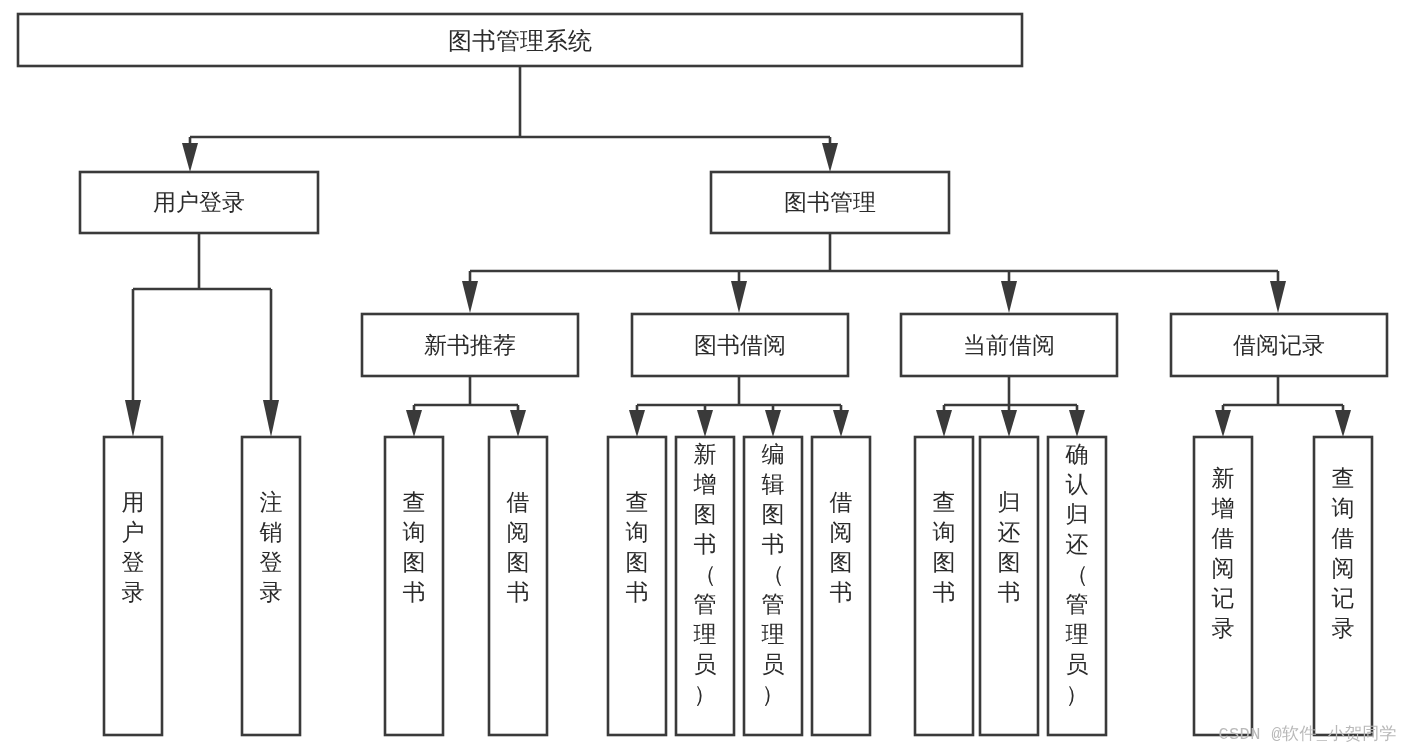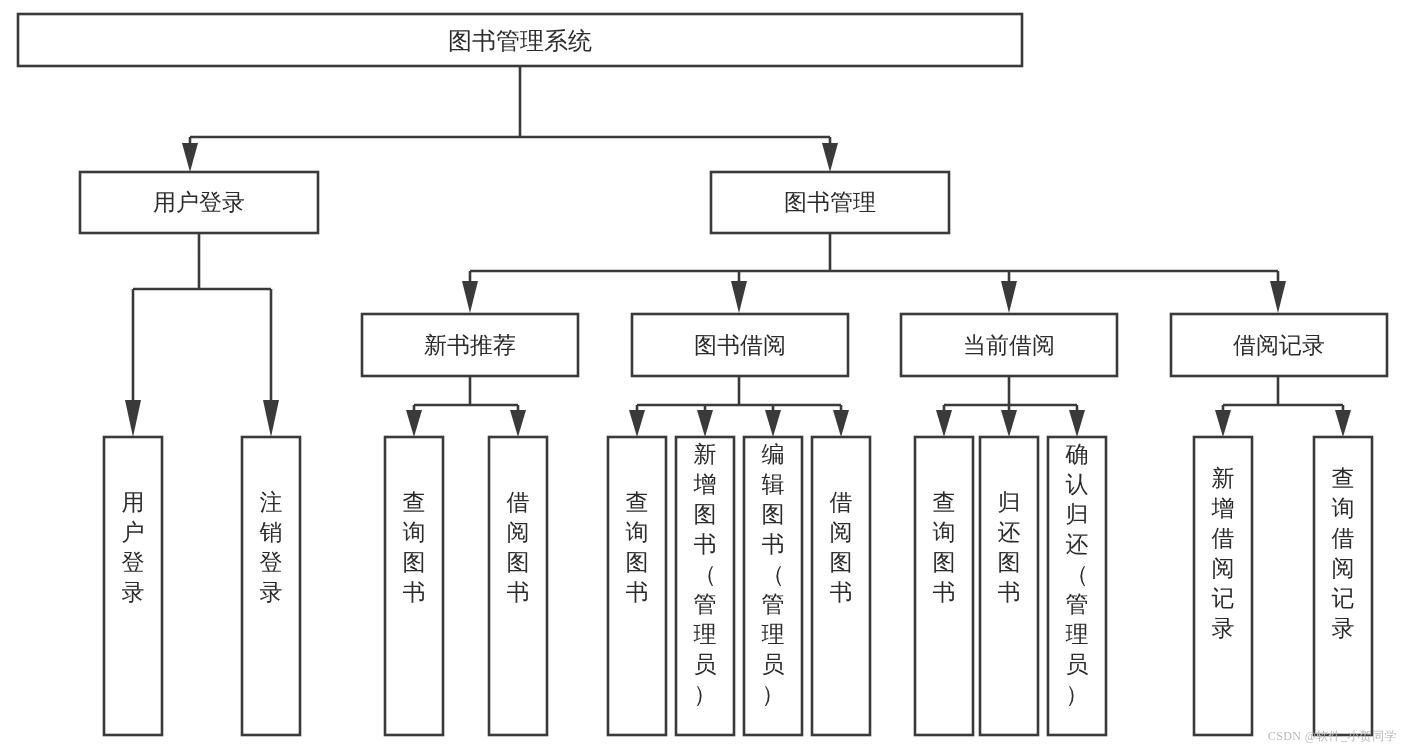--- a/index.html
+++ b/index.html
@@ -53,22 +53,22 @@
     stroke-linecap: butt;
   }
   .arrow-head {
     fill: #3a3a3a;
     stroke: none;
   }
   .watermark {
     position: absolute;
     right: 8px;
     bottom: 2px;
-    font-family: Liberation Serif, serif;
-    font-size: 12px;
+    font-family: Liberation Mono, monospace;
+    font-size: 17px;
     color: #b9b9b9;
     white-space: nowrap;
     letter-spacing: 0.4px;
     user-select: none;
   }
 </style>
 </head>
 <body>
 
 <div id="diagram-root">

